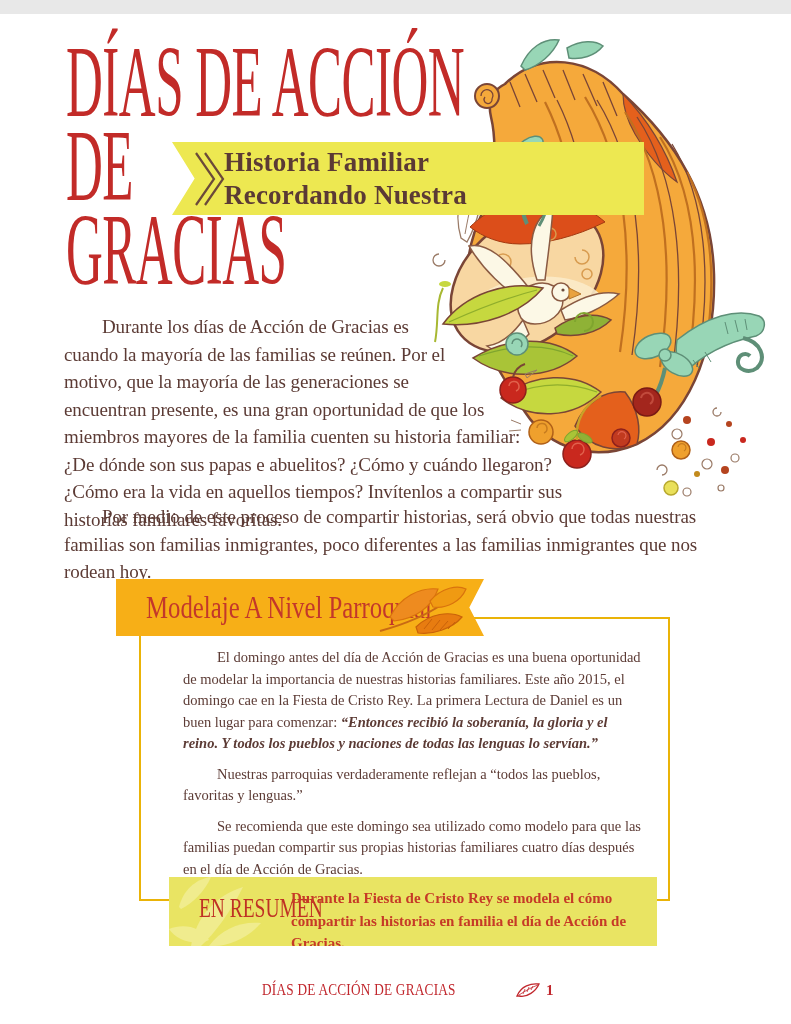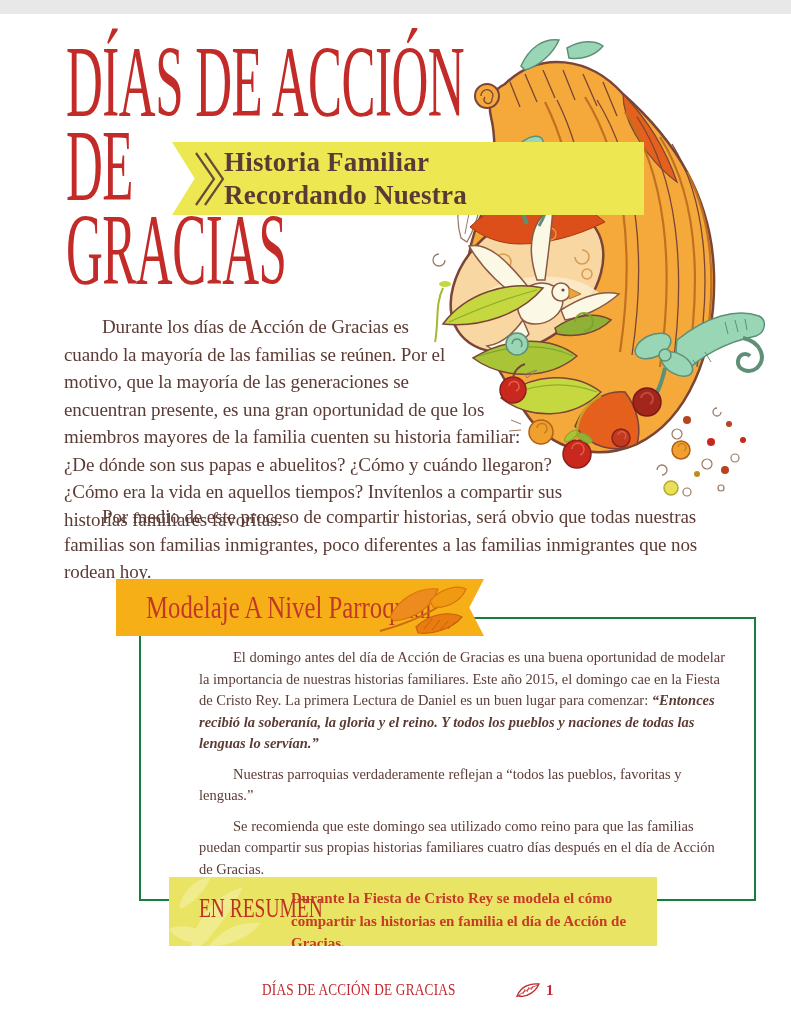--- a/index.html
+++ b/index.html
@@ -48,23 +48,23 @@
     clip-path:polygon(0 0,100% 0,96% 50%,100% 100%,0 100%);
   }
   .section-banner .heading{
     position:absolute;left:30px;top:11px;font-size:31px;color:#c3372b;
   }
   .section-banner .heading .cond{transform:scaleX(0.80);}
   .section-leaves{position:absolute;right:16px;top:2px;}
 
   
   .gold-box{
-    position:absolute;left:139px;top:603px;width:617px;min-height:262px;z-index:2;
-    border:2px solid #15803d;background:#ffffff;
-    padding:28px 22px 10px 58px;
+    position:absolute;left:139px;top:603px;width:531px;min-height:262px;z-index:2;
+    border:2px solid #eab308;background:#ffffff;
+    padding:28px 22px 10px 42px;
   }
   .gold-box p{margin:0 0 9px 0;font-size:14.5px;line-height:21.5px;text-indent:34px;color:#5c3b35;}
   .gold-box .quote{font-style:italic;font-weight:bold;}
 
   
   .summary-box{
     position:absolute;left:169px;top:863px;width:488px;height:69px;z-index:5;
     background:#e9e463;overflow:hidden;
   }
   .summary-deco{position:absolute;left:0;top:0;}
@@ -248,21 +248,21 @@
     <p>Durante los días de Acción de Gracias es cuando la mayoría de las familias se reúnen. Por el motivo, que la mayoría de las generaciones se encuentran presente, es una gran oportunidad de que los miembros mayores de la familia cuenten su historia familiar: ¿De dónde son sus papas e abuelitos? ¿Cómo y cuándo llegaron? ¿Cómo era la vida en aquellos tiempos? Invítenlos a compartir sus historias familiares favoritas.</p>
   </div>
 
   <div class="intro2">
     <p>Por medio de este proceso de compartir historias, será obvio que todas nuestras familias son familias inmigrantes, poco diferentes a las familias inmigrantes que nos rodean hoy.</p>
   </div>
 
   <div class="gold-box">
     <p><span>El domingo antes del día de Acción de Gracias es una buena oportunidad de modelar la importancia de nuestras historias familiares. Este año 2015, el domingo cae en la Fiesta de Cristo Rey. La primera Lectura de Daniel es un buen lugar para comenzar: </span><span class="quote">“Entonces recibió la soberanía, la gloria y el reino. Y todos los pueblos y naciones de todas las lenguas lo servían.”</span></p>
     <p>Nuestras parroquias verdaderamente reflejan a “todos las pueblos, favoritas y lenguas.”</p>
-    <p>Se recomienda que este domingo sea utilizado como reino para que las familias puedan compartir sus propias historias familiares cuatro días después en el día de Acción de Gracias.</p>
+    <p>Se recomienda que este domingo sea utilizado como modelo para que las familias puedan compartir sus propias historias familiares cuatro días después en el día de Acción de Gracias.</p>
   </div>
 
   <div class="section-banner">
     <span class="heading"><span class="cond">Modelaje A Nivel Parroquial</span></span>
     <svg class="section-leaves" width="96" height="54" viewBox="0 0 96 54">
       <path d="M 8,50 C 30,44 52,36 72,22" stroke="#c96a14" stroke-width="2" fill="none"></path>
       <path d="M 18,36 C 28,16 48,6 66,8 C 60,26 43,38 22,40 Z" fill="#ee8b1f" stroke="#d9730d" stroke-width="1.2"></path>
       <path d="M 58,20 C 70,6 86,4 94,8 C 89,20 75,28 61,26 Z" fill="#f09a12" stroke="#d9730d" stroke-width="1.2"></path>
       <path d="M 44,46 C 58,32 78,30 90,36 C 80,48 60,54 46,52 Z" fill="#e87c10" stroke="#c9620a" stroke-width="1.2"></path>
       <g stroke="#c9620a" stroke-width="1" fill="none">

